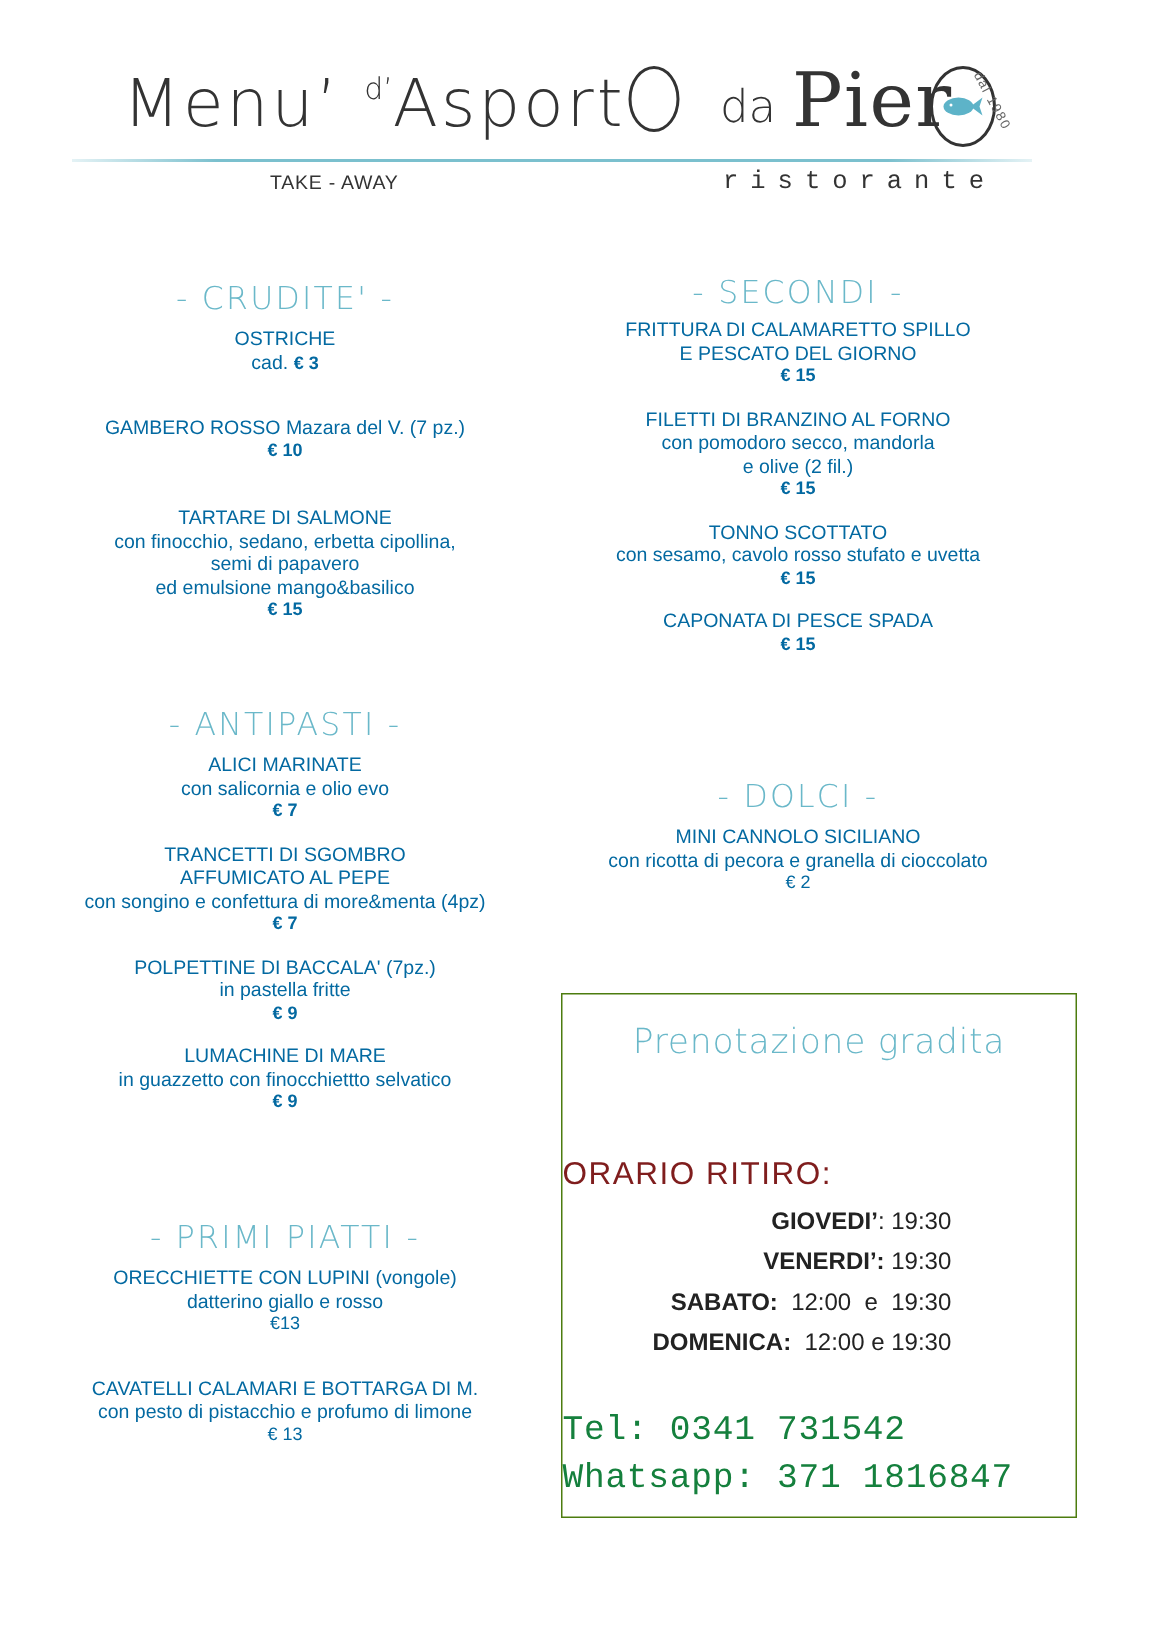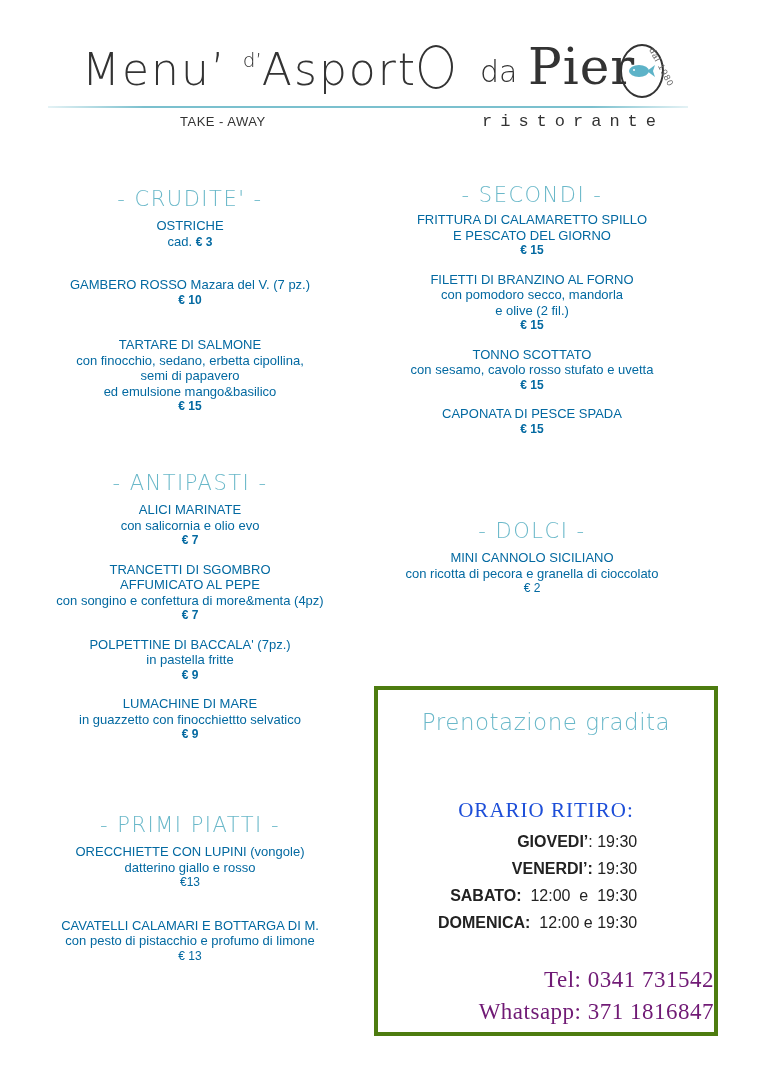--- a/index.html
+++ b/index.html
@@ -24,26 +24,26 @@
   
   .col { width: 340px; text-align: center; }
   .col-left { left: 20px; }
   .col-right { left: 362px; }
 
   .section-title { font-family: "DejaVu Sans", sans-serif; font-weight: 200; color: #6ab8c9; font-size: 21px; letter-spacing: 1.5px; line-height: 26px; }
   .item { font-size: 13px; line-height: 15.5px; color: #0369a1; }
   .item .price { font-weight: bold; font-size: 12px; }
 
   
-  .infobox { left: 374px; top: 662px; width: 344px; height: 350px; border: 4px solid #4d7c0f; box-sizing: border-box; margin-top: 24px; }
+  .infobox { left: 374px; top: 662px; width: 344px; height: 350px; border: 1px solid #4d7c0f; box-sizing: border-box; }
   .box-heading { font-family: "DejaVu Sans", sans-serif; font-weight: 200; color: #6ab8c9; font-size: 23px; line-height: 32px; text-align: center; width: 100%; letter-spacing: 0.5px; }
-  .orario { font-family: Liberation Serif, serif; font-weight: 200; color: #1d4ed8; font-size: 21px; text-align: center; width: 100%; letter-spacing: 1px; }
+  .orario { font-family: Liberation Sans, sans-serif; font-weight: 200; color: #7f1d1d; font-size: 21px; text-align: left; width: 100%; letter-spacing: 1px; }
   .hours { left: 60px; font-size: 16px; color: #222; line-height: 27px; }
   .hours b { font-weight: bold; }
-  .contact { font-family: Liberation Serif, serif; font-weight: 200; color: #701a75; font-size: 23px; text-align: right; width: 100%; line-height: 32px; letter-spacing: 0.5px; }
+  .contact { font-family: Liberation Mono, monospace; font-weight: 200; color: #15803d; font-size: 23px; text-align: left; width: 100%; line-height: 32px; letter-spacing: 0.5px; }
 </style>
 </head>
 <body>
 
 <div class="abs title-left">
   <span>Menu’</span>
   <span class="sup">d’</span><span>Asport</span><span class="o-ring"></span>
 </div>
 
 <div class="abs brand-da">da</div>

